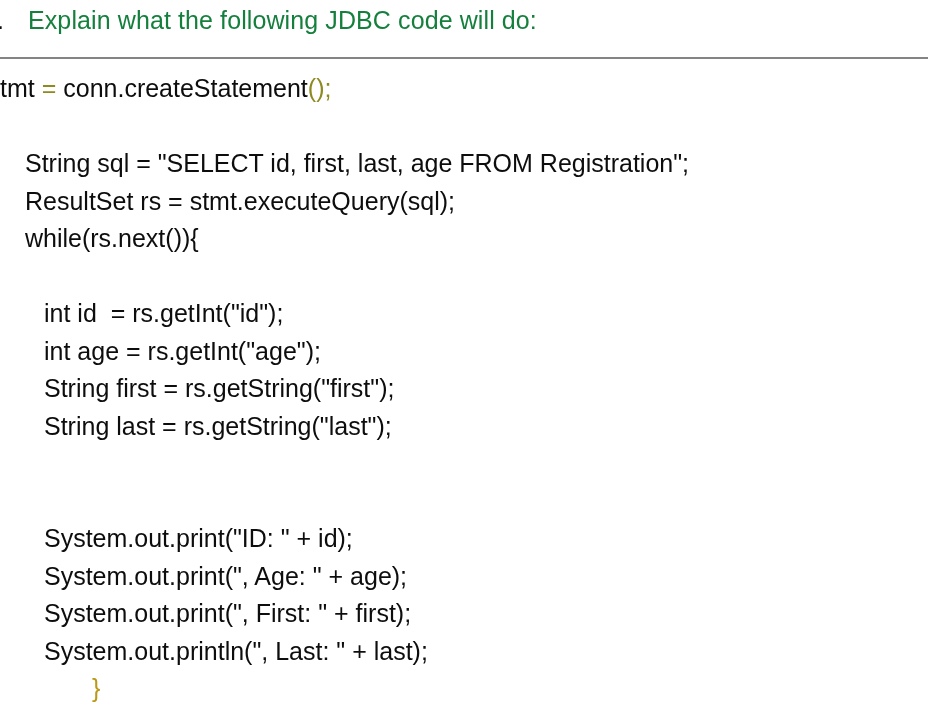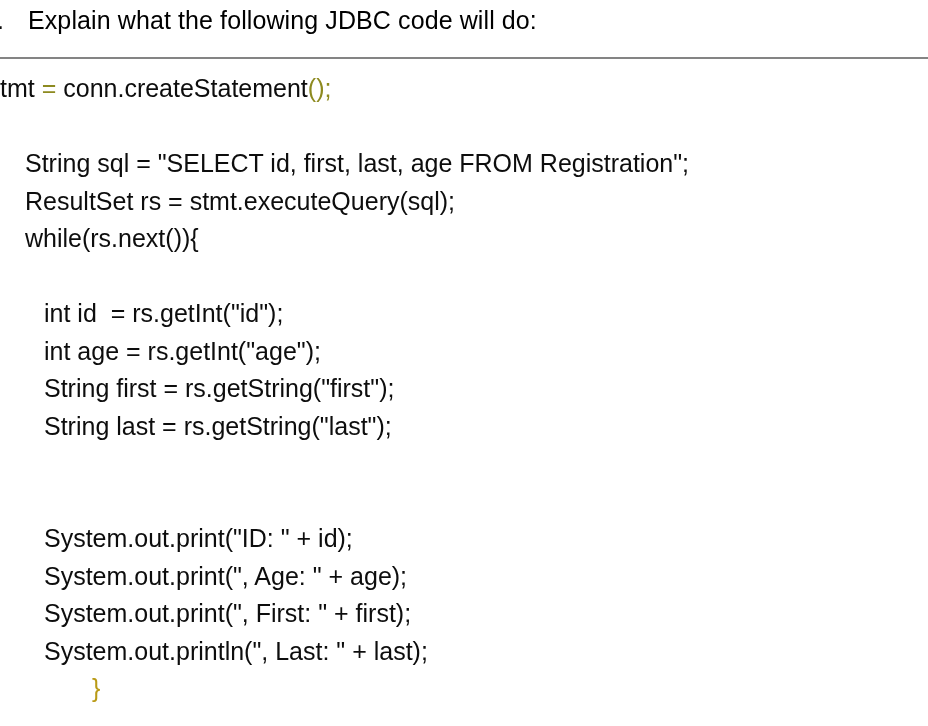--- a/index.html
+++ b/index.html
@@ -33,21 +33,21 @@
     line-height: 34px;
     color: #0d0d0d;
     width: 9px;
     margin-left: -3px;
     text-align: left;
     overflow: hidden;
   }
   .question-text {
     font-size: 25px;
     line-height: 34px;
-    color: #000000;
+    color: #15803d;
     margin-left: 22px;
     letter-spacing: 0.1px;
   }
 
   
   .divider {
     position: absolute;
     left: 0;
     top: 57px;
     width: 928px;

